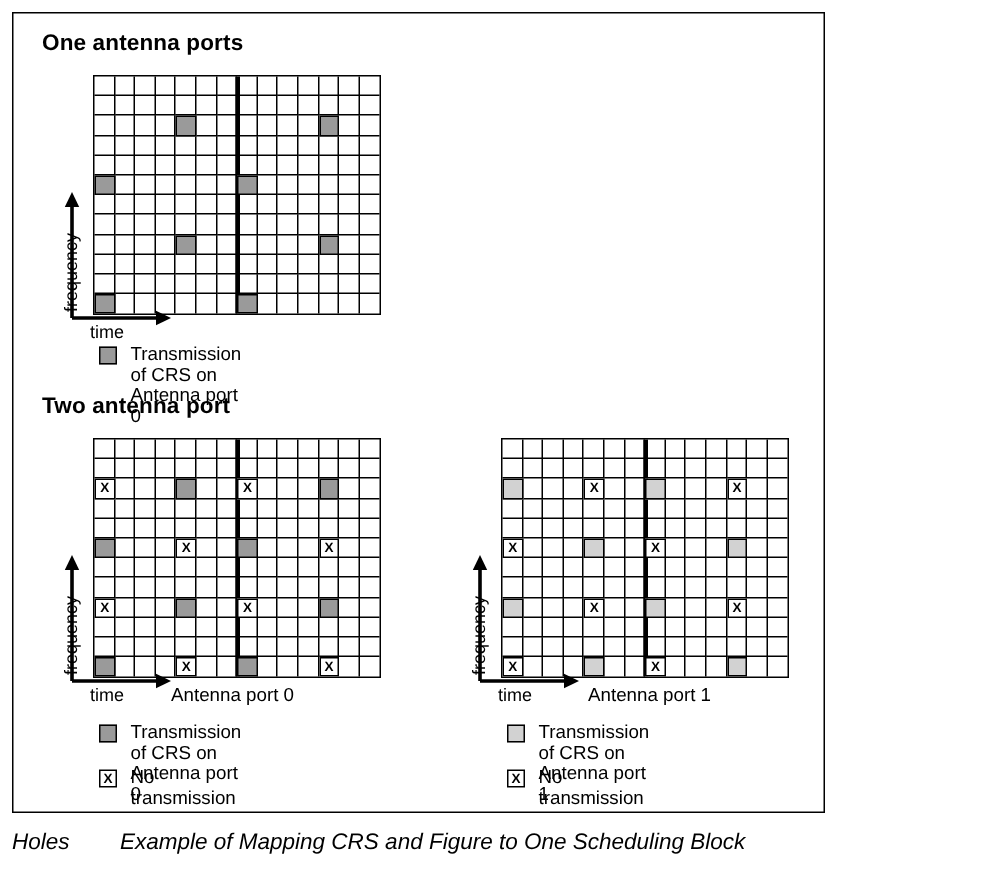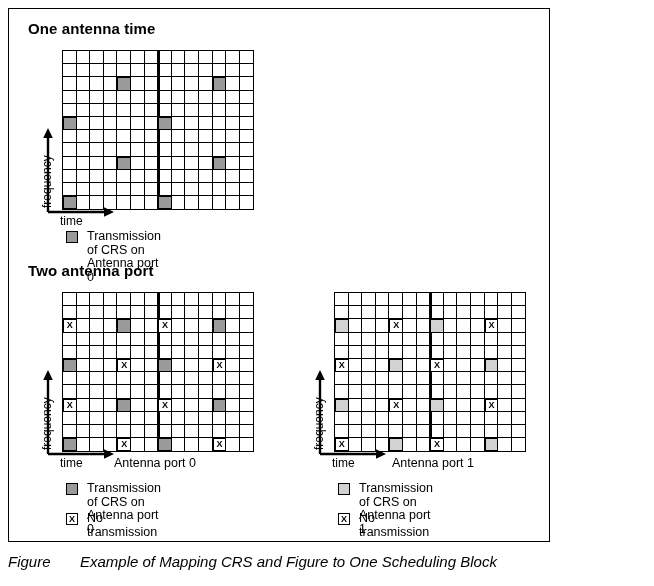--- a/index.html
+++ b/index.html
@@ -41,21 +41,21 @@
 
   
   .fig-caption{position:absolute;left:8px;top:553px;width:640px;font-style:italic;font-size:15px;white-space:nowrap;}
   .fig-caption .fc-label{display:inline-block;width:72px;}
 </style>
 </head>
 <body>
 
 <div class="figure-box"></div>
 
-<div class="section-title" id="title-one">One antenna time</div>
+<div class="section-title" id="title-one">One antenna ports</div>
 
 <div class="section-title" id="title-two">Two antenna port</div>
 
 <div id="grid-one" class="grid" style="left: 62px; top: 50px; width: 190.4px; height: 158.4px;">
     <div class="gcell" style="left: 0px; top: 0px; width: 13.6px; height: 13.2px;"></div>
     <div class="gcell" style="left: 13.6px; top: 0px; width: 13.6px; height: 13.2px;"></div>
     <div class="gcell" style="left: 27.2px; top: 0px; width: 13.6px; height: 13.2px;"></div>
     <div class="gcell" style="left: 40.8px; top: 0px; width: 13.6px; height: 13.2px;"></div>
     <div class="gcell" style="left: 54.4px; top: 0px; width: 13.6px; height: 13.2px;"></div>
     <div class="gcell" style="left: 68px; top: 0px; width: 13.6px; height: 13.2px;"></div>
@@ -695,14 +695,14 @@
     </div>
     <div class="legend-row" style="left: 0px; top: 30px;">
       <div class="legend-swatch hole">
         <span>X</span>
       </div>
       <div class="legend-text">No transmission</div>
     </div>
   </div>
 
 <div class="fig-caption">
-  <span class="fc-label">Figure</span><span>Example of Mapping CRS and Figure to One Scheduling Block</span>
+  <span class="fc-label">Holes</span><span>Example of Mapping CRS and Figure to One Scheduling Block</span>
 </div>
 
 </body></html>

